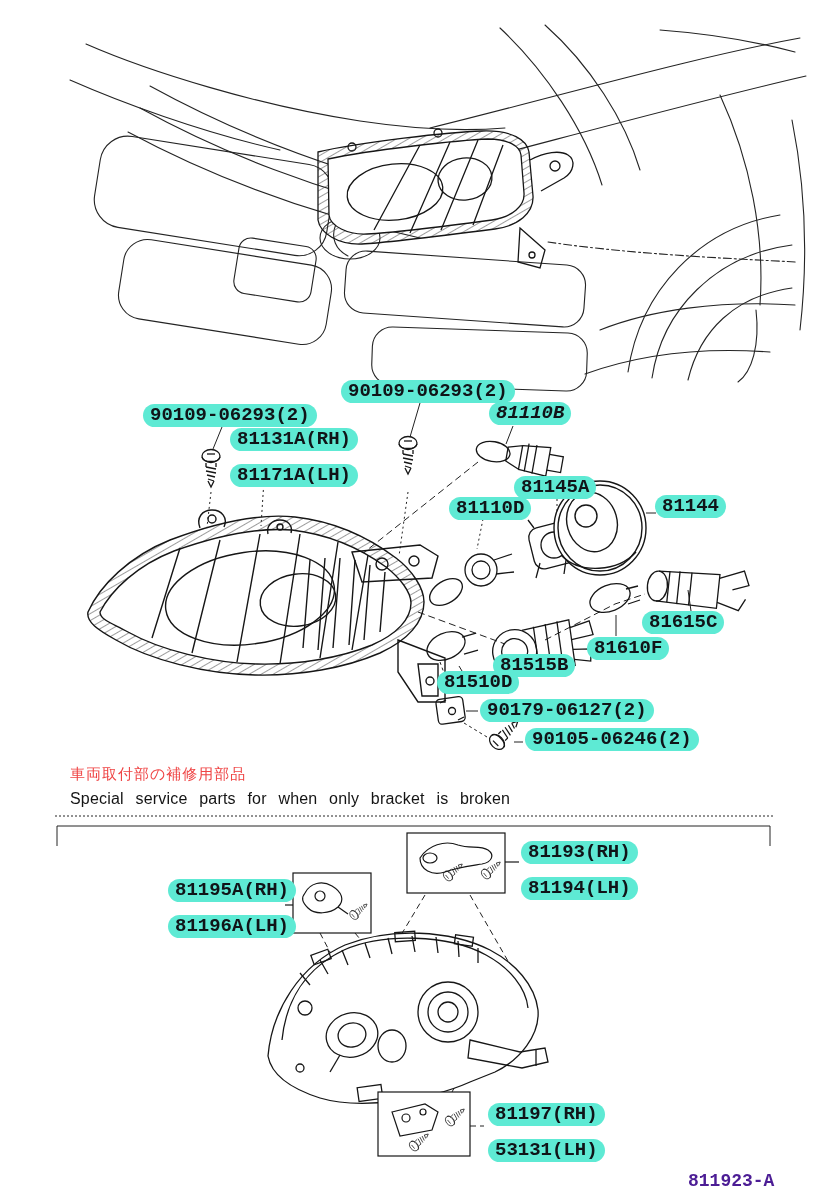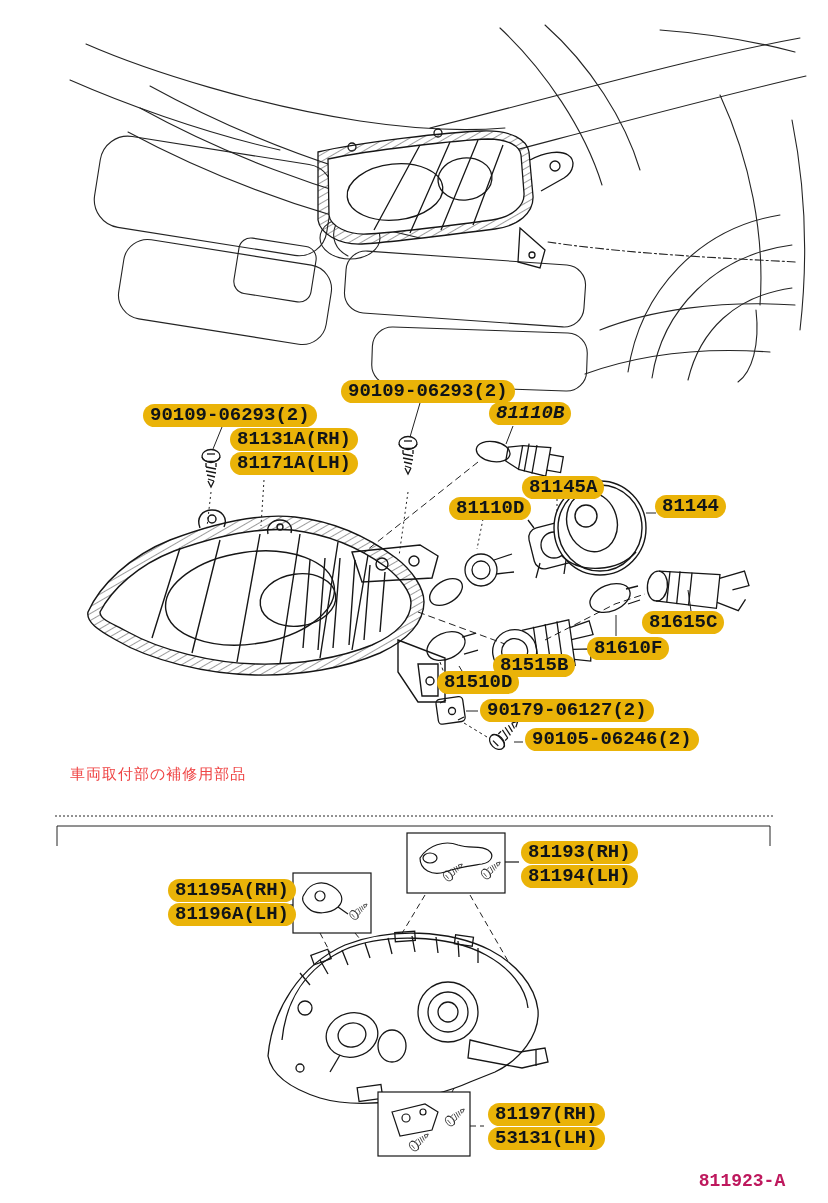--- a/index.html
+++ b/index.html
@@ -1,32 +1,32 @@
 <!DOCTYPE html>
 <html><head>
 <meta charset="utf-8">
 <style>
   html,body{margin:0;padding:0;background:#ffffff;}
   #page{position:relative;width:828px;height:1203px;background:#fff;overflow:hidden;
         font-family:"Liberation Sans",sans-serif;}
   #art{position:absolute;left:0;top:0;}
-  .pill{display:inline-block;background:#eab308;border-radius:12px;padding:0 7px;
+  .pill{display:inline-block;background:#5eead4;border-radius:12px;padding:0 7px;
         color:#101418;font:bold 19px/23px "Liberation Mono",monospace;white-space:nowrap;}
   .pill-single{position:absolute;}
-  .pill-group{position:absolute;display:flex;flex-direction:column;align-items:flex-start;gap:1px;}
+  .pill-group{position:absolute;display:flex;flex-direction:column;align-items:flex-start;gap:13px;}
   .jp-line{position:absolute;left:70px;top:764px;font:15px/20px "Liberation Sans",sans-serif;
         color:#ef4444;letter-spacing:1px;}
   .en-line{position:absolute;left:70px;top:789px;font:16px/20px "Liberation Sans",sans-serif;
         color:#141414;word-spacing:7px;letter-spacing:.2px;}
-  .fig-num{position:absolute;left:688px;top:1170px;width:108px;text-align:center;
-        font:bold 18px/22px "Liberation Mono",monospace;color:#be185d;}
+  .fig-num{position:absolute;left:688px;top:1170px;width:108px;text-align:left;
+        font:bold 18px/22px "Liberation Mono",monospace;color:#4c1d95;}
   
   #lb-90109a{left:143px;top:404px;} #lb-90109b{left:341px;top:380px;}
   #lb-8113x{left:230px;top:428px;}  #lb-81110b{left:489px;top:402px;font-style:italic;}
-  #lb-81145a{left:514px;top:476px;margin-left:8px;} #lb-81110d{left:449px;top:497px;}
+  #lb-81145a{left:514px;top:476px;} #lb-81110d{left:449px;top:497px;}
   #lb-81144{left:655px;top:495px;}  #lb-81615c{left:642px;top:611px;}
   #lb-81610f{left:587px;top:637px;} #lb-81515b{left:493px;top:654px;text-align:right;}
   #lb-81510d{left:437px;top:671px;text-align:right;} #lb-90179{left:480px;top:699px;}
   #lb-90105{left:525px;top:728px;}  #lb-81193{left:521px;top:841px;}
   #lb-81195a{left:168px;top:879px;} #lb-81197{left:488px;top:1103px;}
 </style>
 </head>
 <body>
 
 <div id="page">
@@ -295,15 +295,16 @@
     <span class="pill">81195A(RH)</span>
     <span class="pill">81196A(LH)</span>
   </div>
 
   <div class="pill-group" id="lb-81197">
     <span class="pill">81197(RH)</span>
     <span class="pill">53131(LH)</span>
   </div>
 
   <div class="jp-line">車両取付部の補修用部品</div>
+  <div class="en-line">Special service parts for when only bracket is broken</div>
 
   <div class="fig-num">811923-A</div>
 </div>
 
 </body></html>

